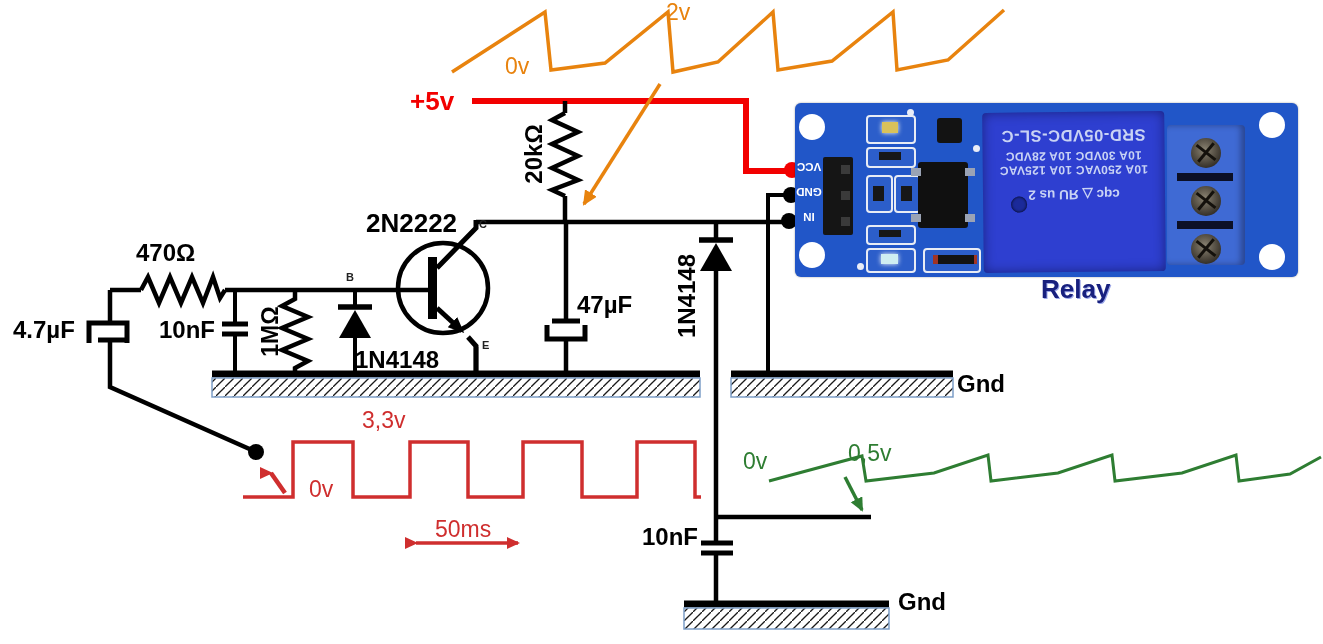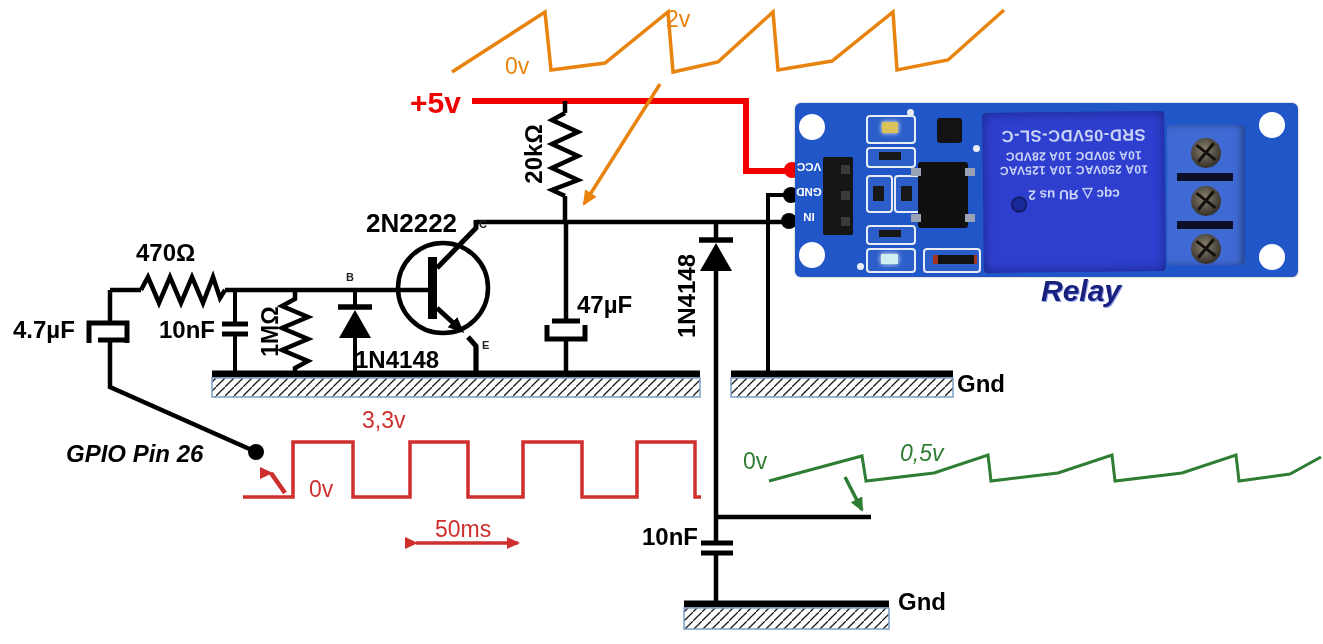--- a/index.html
+++ b/index.html
@@ -7,21 +7,21 @@
          font-family:"Liberation Sans",sans-serif;}
   .stage svg{position:absolute;left:0;top:0;}
   .t{position:absolute;font-weight:bold;font-size:24px;color:#000;white-space:nowrap;line-height:1;}
   .t.reg{font-weight:normal;font-size:23px;}
   .t.red{color:#cf2e2e;}
   .t.orange{color:#e8830e;}
   .t.green{color:#2e7d32;}
   .t.ital{font-style:italic;}
   .t.tiny{font-size:11px;font-weight:bold;color:#222;}
   .t.rot{transform:rotate(-90deg);transform-origin:center center;text-align:center;}
-  .plus5{color:#f20000;font-size:30px;}
+  .plus5{color:#f20000;font-size:26px;}
   
   .board{position:absolute;left:795px;top:103px;width:503px;height:174px;background:#2156c8;
          border-radius:6px;box-shadow:0 0 2px rgba(0,0,0,.4);}
   .hole{position:absolute;width:26px;height:26px;border-radius:50%;background:#fff;}
   .hdr{position:absolute;left:28px;top:54px;width:30px;height:78px;background:#151515;border-radius:2px;}
   .hdr i{position:absolute;right:3px;width:9px;height:9px;background:#3a3a3a;display:block;}
   .pinlbl{position:absolute;left:1px;width:26px;height:14px;color:#fff;font-size:11.5px;font-weight:bold;
           transform:rotate(180deg);text-align:center;line-height:14px;}
   .smdbox{position:absolute;border:2px solid #e8ecf5;border-radius:4px;background:rgba(255,255,255,0.05);}
   .chip{position:absolute;left:123px;top:59px;width:50px;height:66px;background:#101010;border-radius:3px;}
@@ -36,21 +36,21 @@
   .dimple{position:absolute;left:28px;top:84px;width:16px;height:16px;border-radius:50%;
           background:#1b2a9a;box-shadow:inset 0 0 3px #000;}
   .tblock{position:absolute;left:372px;top:22px;width:78px;height:140px;background:#3f6ad4;border-radius:4px;
           box-shadow:inset -4px 0 6px rgba(0,0,20,.35);}
   .tslot{position:absolute;left:10px;width:56px;height:8px;background:#0c1026;}
   .screw{position:absolute;left:24px;width:30px;height:30px;border-radius:50%;
          background:radial-gradient(circle at 45% 40%, #8a8372, #4a443a 55%, #15130f);}
   .screw i,.screw b{position:absolute;left:3px;top:13px;width:24px;height:3px;background:#14110c;display:block;}
   .screw i{transform:rotate(38deg);} .screw b{transform:rotate(-50deg);}
   .pad{position:absolute;width:7px;height:7px;border-radius:50%;background:#e9edf7;}
-  .caption{position:absolute;left:1041px;top:274px;font-size:30px;font-weight:bold;font-style:italic;
+  .caption{position:absolute;left:1041px;top:274px;font-size:26px;font-weight:bold;
            color:#18207e;text-shadow:1px 1px 0 #9aa6e8;}
 </style>
 </head>
 <body>
 
 <div class="stage">
 
   <svg width="1323" height="644" viewBox="0 0 1323 644">
     <defs>
       <pattern id="hatch" patternUnits="userSpaceOnUse" width="9" height="9">
@@ -167,40 +167,39 @@
     <g stroke="#e9edf7" stroke-width="2" fill="none">
       <path d="M1252,153 h24"></path>
         <path d="M1276,153 l-20,40"></path>
       <path d="M1252,199 h14"></path>
         <path d="M1252,250 h24"></path>
     </g>
   </svg>
 
   <div class="t plus5" style="left:410px;top:88px;">+5v</div>
   <div class="t reg orange" style="left:505px;top:55px;">0v</div>
-  <div class="t reg orange" style="left:666px;top:1px;margin-top:7px;">2v</div>
+  <div class="t reg orange" style="left:666px;top:1px;">2v</div>
   <div class="t rot" style="left:489px;top:142px;width:90px;font-size:24px;">20kΩ</div>
   <div class="t" style="left:366px;top:210px;font-size:26px;">2N2222</div>
   <div class="t" style="left:136px;top:241px;">470Ω</div>
   <div class="t" style="left:13px;top:318px;">4.7µF</div>
   <div class="t" style="left:159px;top:318px;">10nF</div>
   <div class="t rot" style="left:225px;top:320px;width:90px;font-size:23px;">1MΩ</div>
   <div class="t" style="left:355px;top:348px;">1N4148</div>
   <div class="t" style="left:577px;top:293px;">47µF</div>
   <div class="t rot" style="left:632px;top:284px;width:110px;font-size:24px;">1N4148</div>
   <div class="t tiny" style="left:346px;top:272px;">B</div>
   <div class="t tiny" style="left:479px;top:219px;">C</div>
   <div class="t tiny" style="left:482px;top:340px;">E</div>
   <div class="t" style="left:957px;top:372px;">Gnd</div>
-  <div class="t ital" style="left:66px;top:442px;">GPIO Pin 26</div>
   <div class="t reg red" style="left:362px;top:409px;">3,3v</div>
   <div class="t reg red" style="left:309px;top:478px;">0v</div>
   <div class="t reg red" style="left:435px;top:518px;text-align:right;">50ms</div>
   <div class="t reg green" style="left:743px;top:450px;">0v</div>
-  <div class="t reg green" style="left:900px;top:442px;font-style:italic;">0,5v</div>
+  <div class="t reg green" style="left:848px;top:442px;">0,5v</div>
   <div class="t" style="left:642px;top:525px;">10nF</div>
   <div class="t" style="left:898px;top:590px;">Gnd</div>
 
   <div class="board">
     <div class="hole" style="left:4px;top:11px;"></div>
     <div class="hole" style="left:4px;top:139px;"></div>
     <div class="hole" style="left:464px;top:9px;"></div>
     <div class="hole" style="left:464px;top:141px;"></div>
 
     <div class="hdr">

